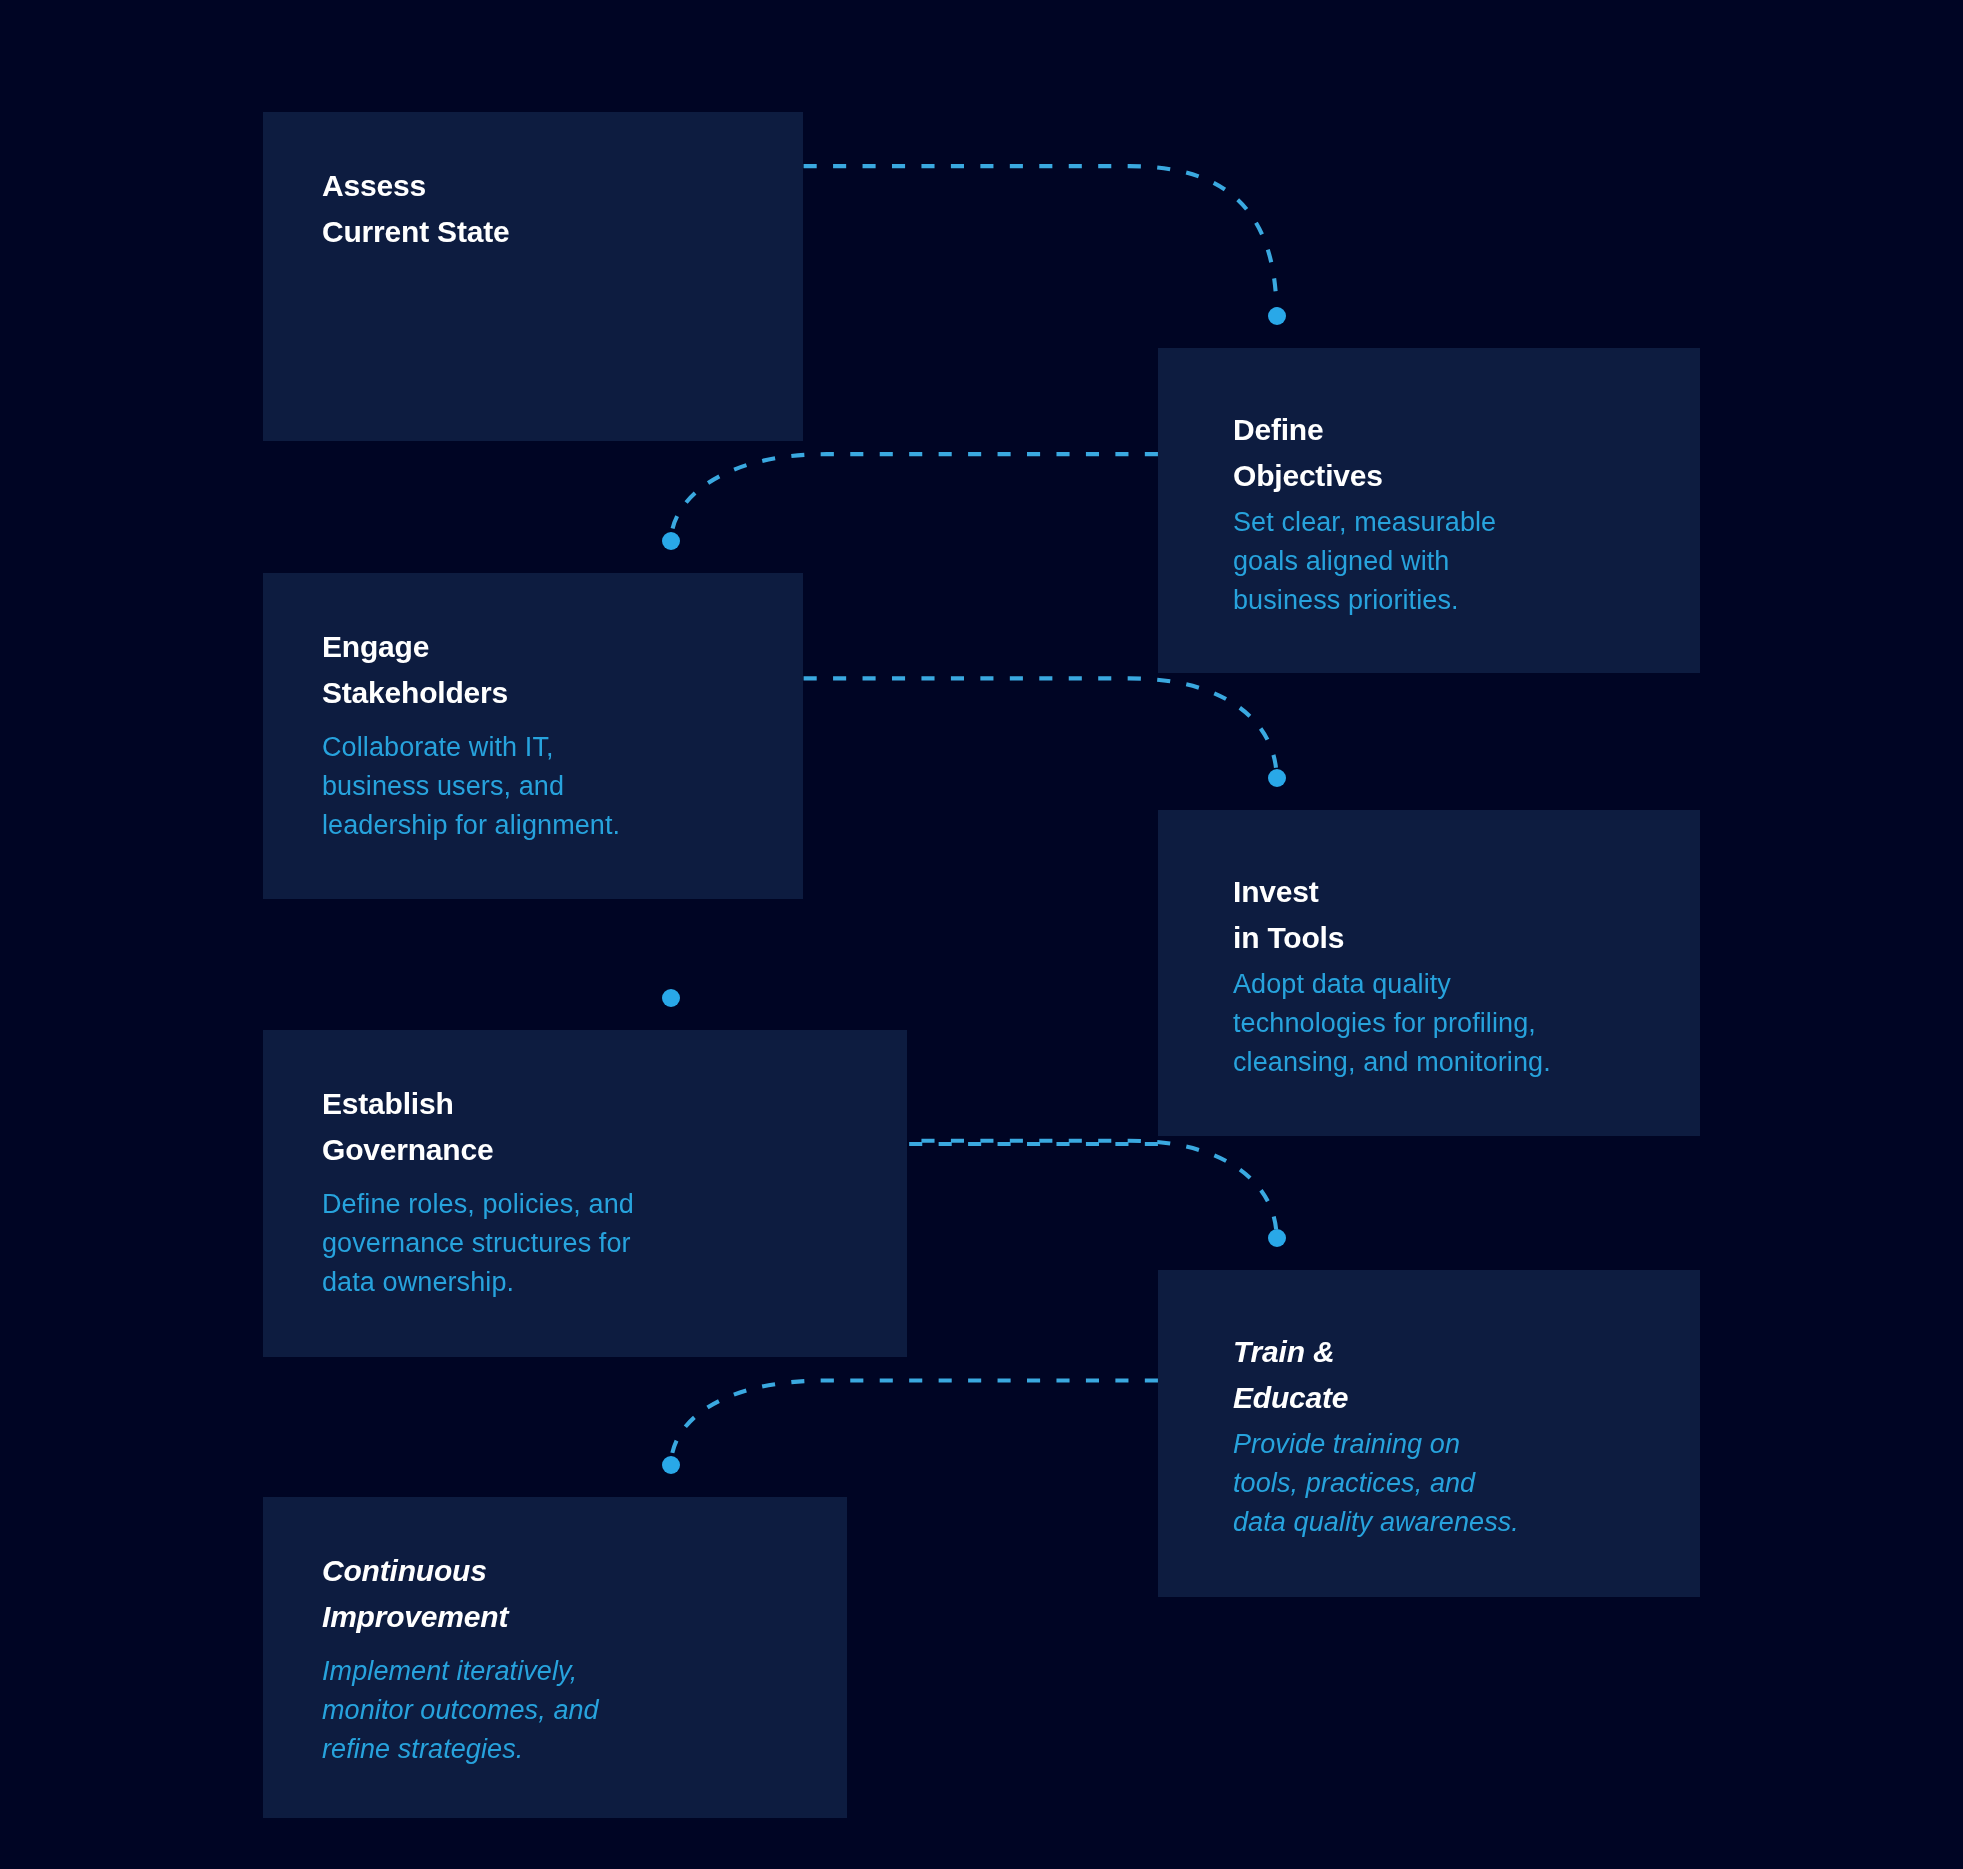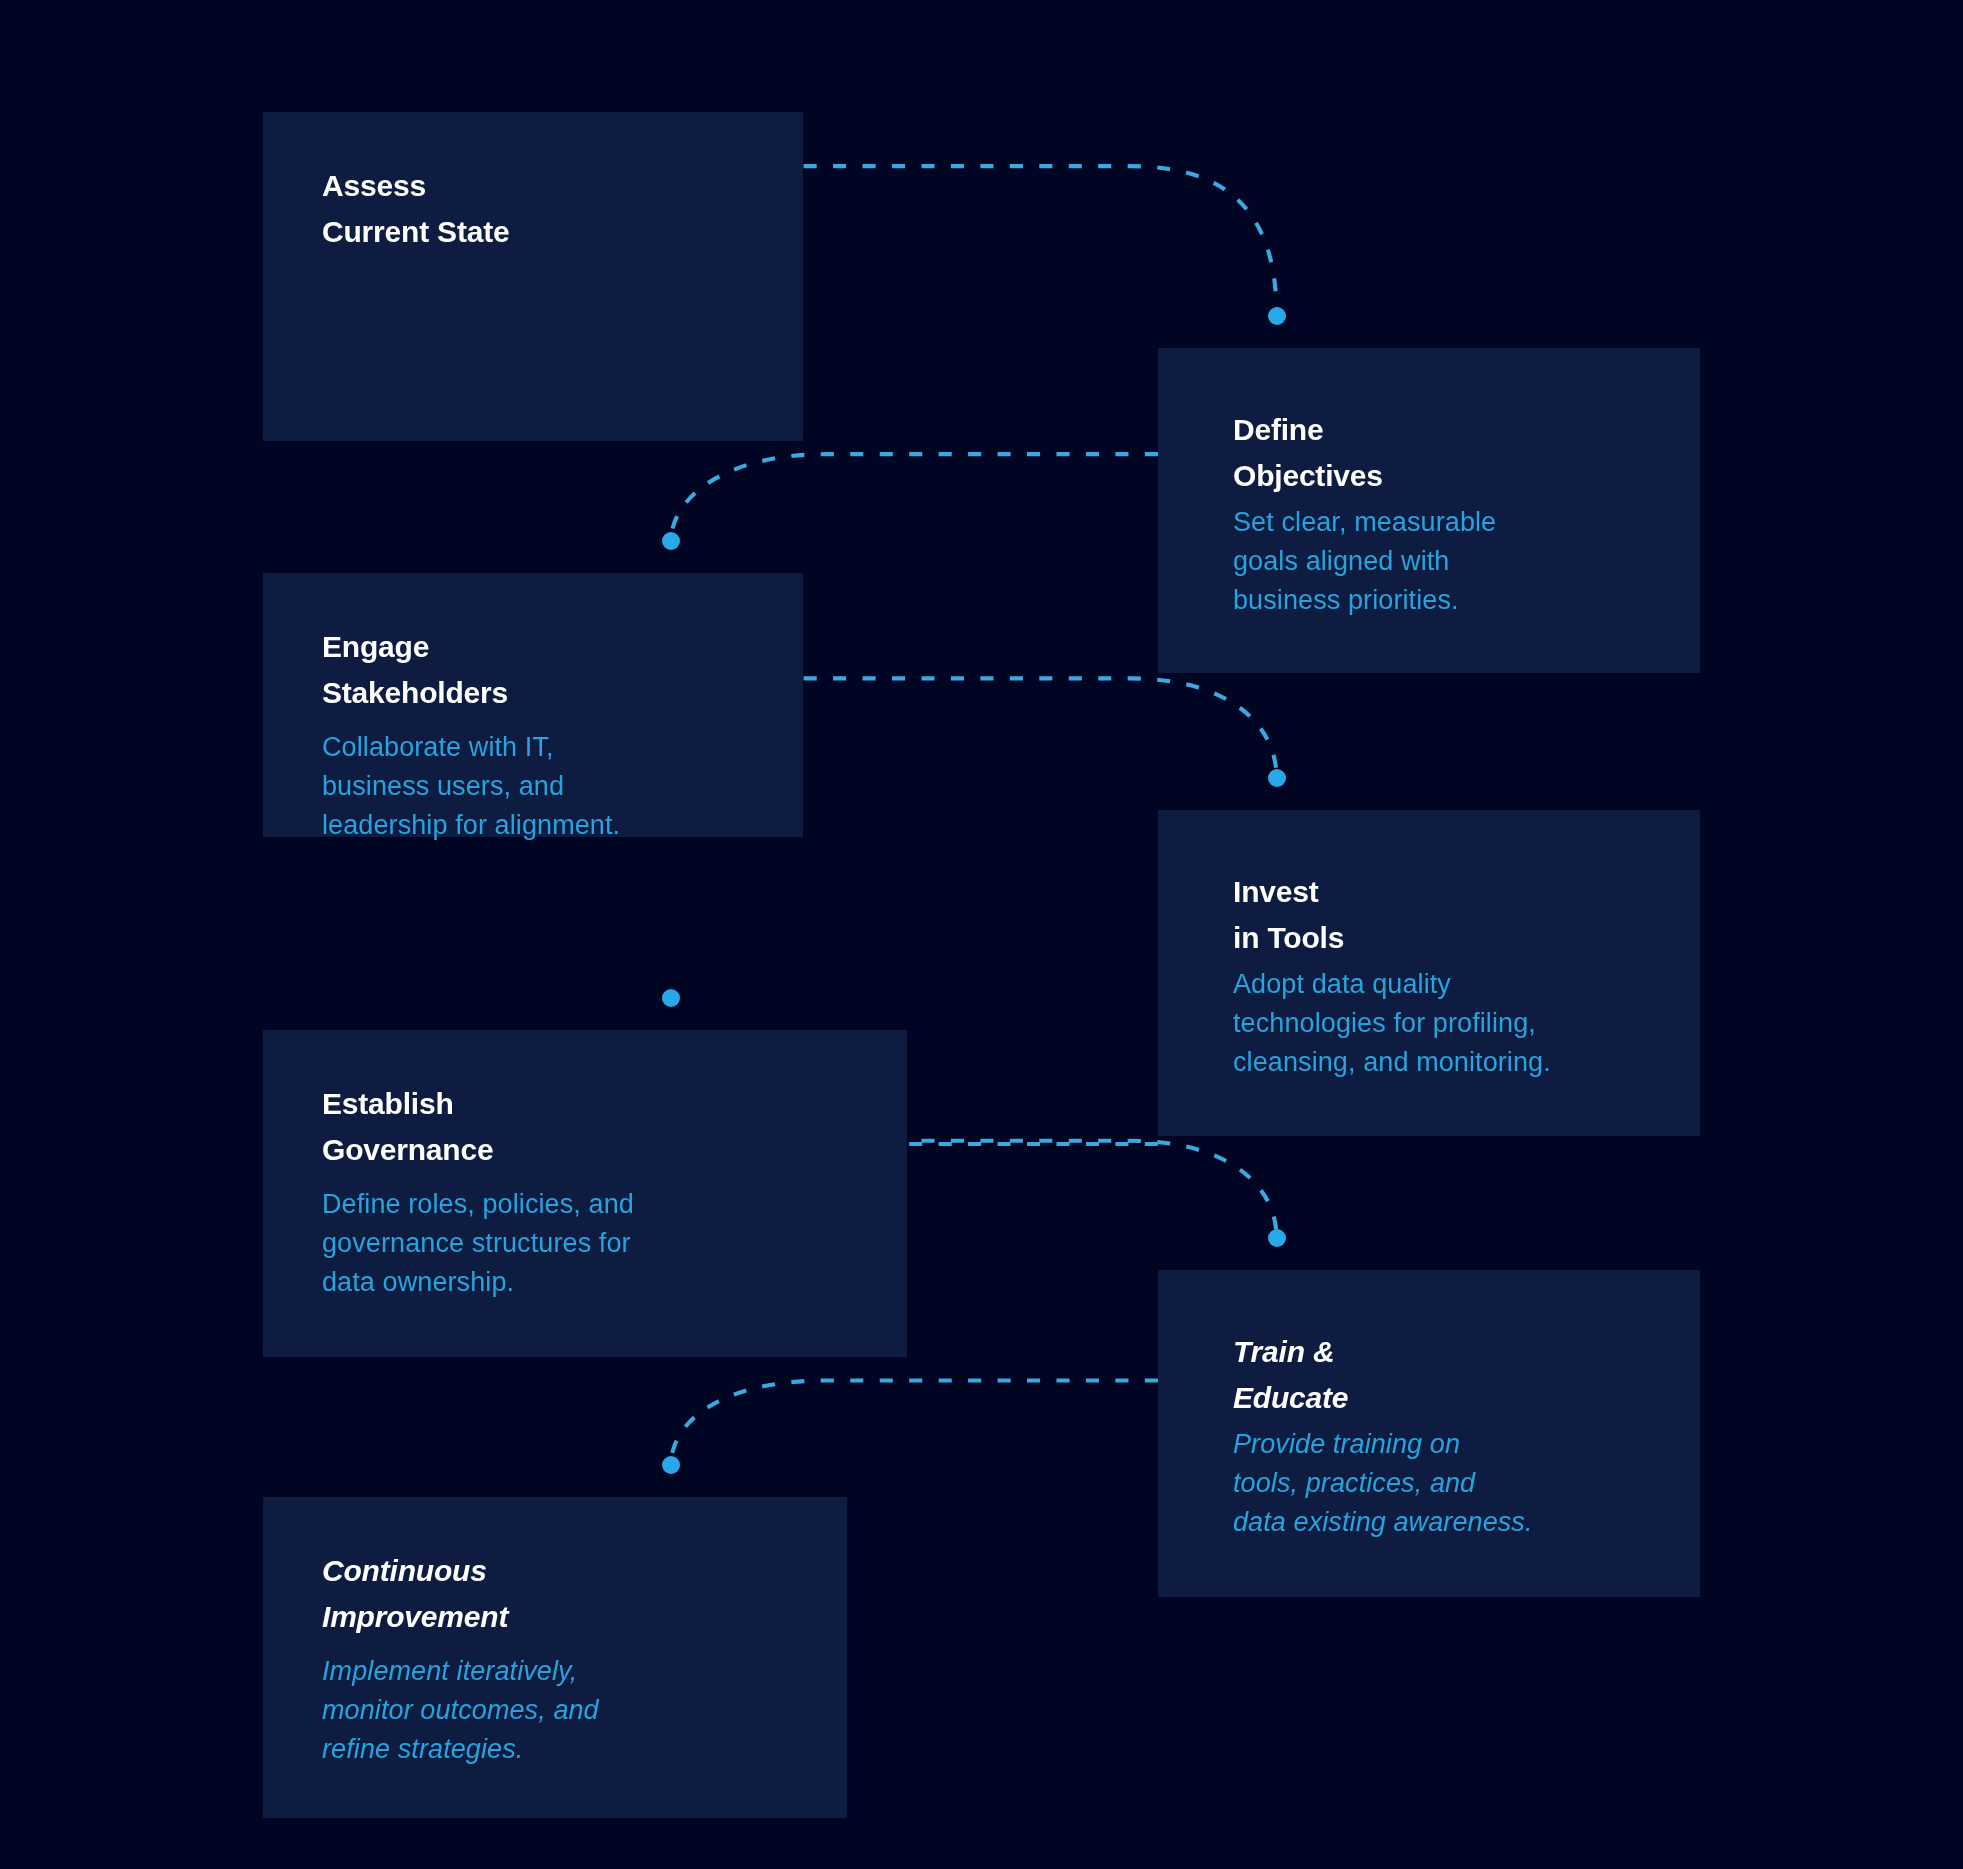--- a/index.html
+++ b/index.html
@@ -84,21 +84,21 @@
   </div>
 
   <div class="card right" style="left:1158px; top:316px; width:542px; height:325px;">
     <div class="card-title">Define
 Objectives</div>
     <div class="card-desc">Set clear, measurable
 goals aligned with
 business priorities.</div>
   </div>
 
-  <div class="card left" style="left:263px; top:541px; width:540px; height:264px;">
+  <div class="card left" style="left:263px; top:541px; width:540px; height:326px;">
     <div class="card-title">Engage
 Stakeholders</div>
     <div class="card-desc">Collaborate with IT,
 business users, and
 leadership for alignment.</div>
   </div>
 
   <div class="card right" style="left:1158px; top:778px; width:542px; height:326px;">
     <div class="card-title">Invest
 in Tools</div>
@@ -113,21 +113,21 @@
     <div class="card-desc">Define roles, policies, and
 governance structures for
 data ownership.</div>
   </div>
 
   <div class="card right" style="left:1158px; top:1238px; width:542px; height:327px;font-style:italic;">
     <div class="card-title">Train &amp;
 Educate</div>
     <div class="card-desc">Provide training on
 tools, practices, and
-data existing awareness.</div>
+data quality awareness.</div>
   </div>
 
   <div class="card left" style="left:263px; top:1465px; width:584px; height:321px;font-style:italic;">
     <div class="card-title">Continuous
 Improvement</div>
     <div class="card-desc">Implement iteratively,
 monitor outcomes, and
 refine strategies.</div>
   </div>
 

